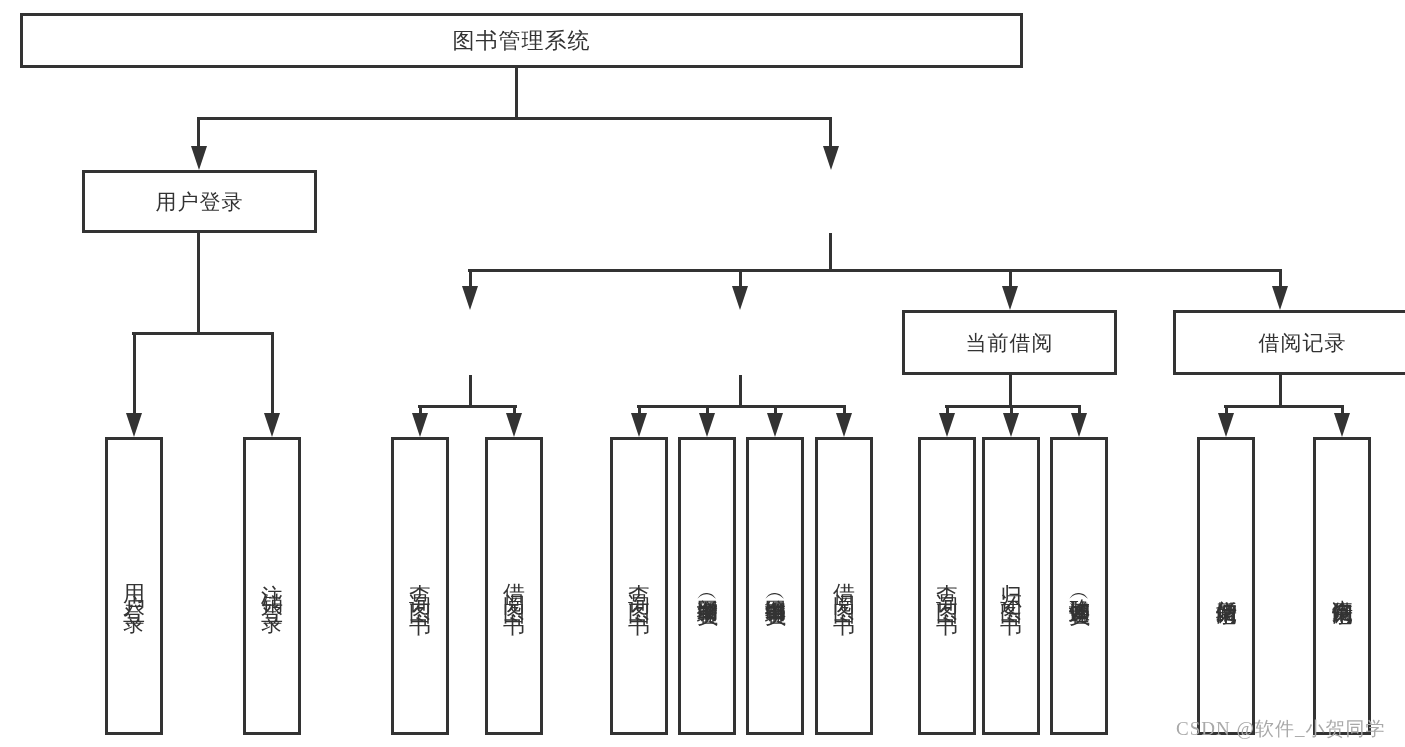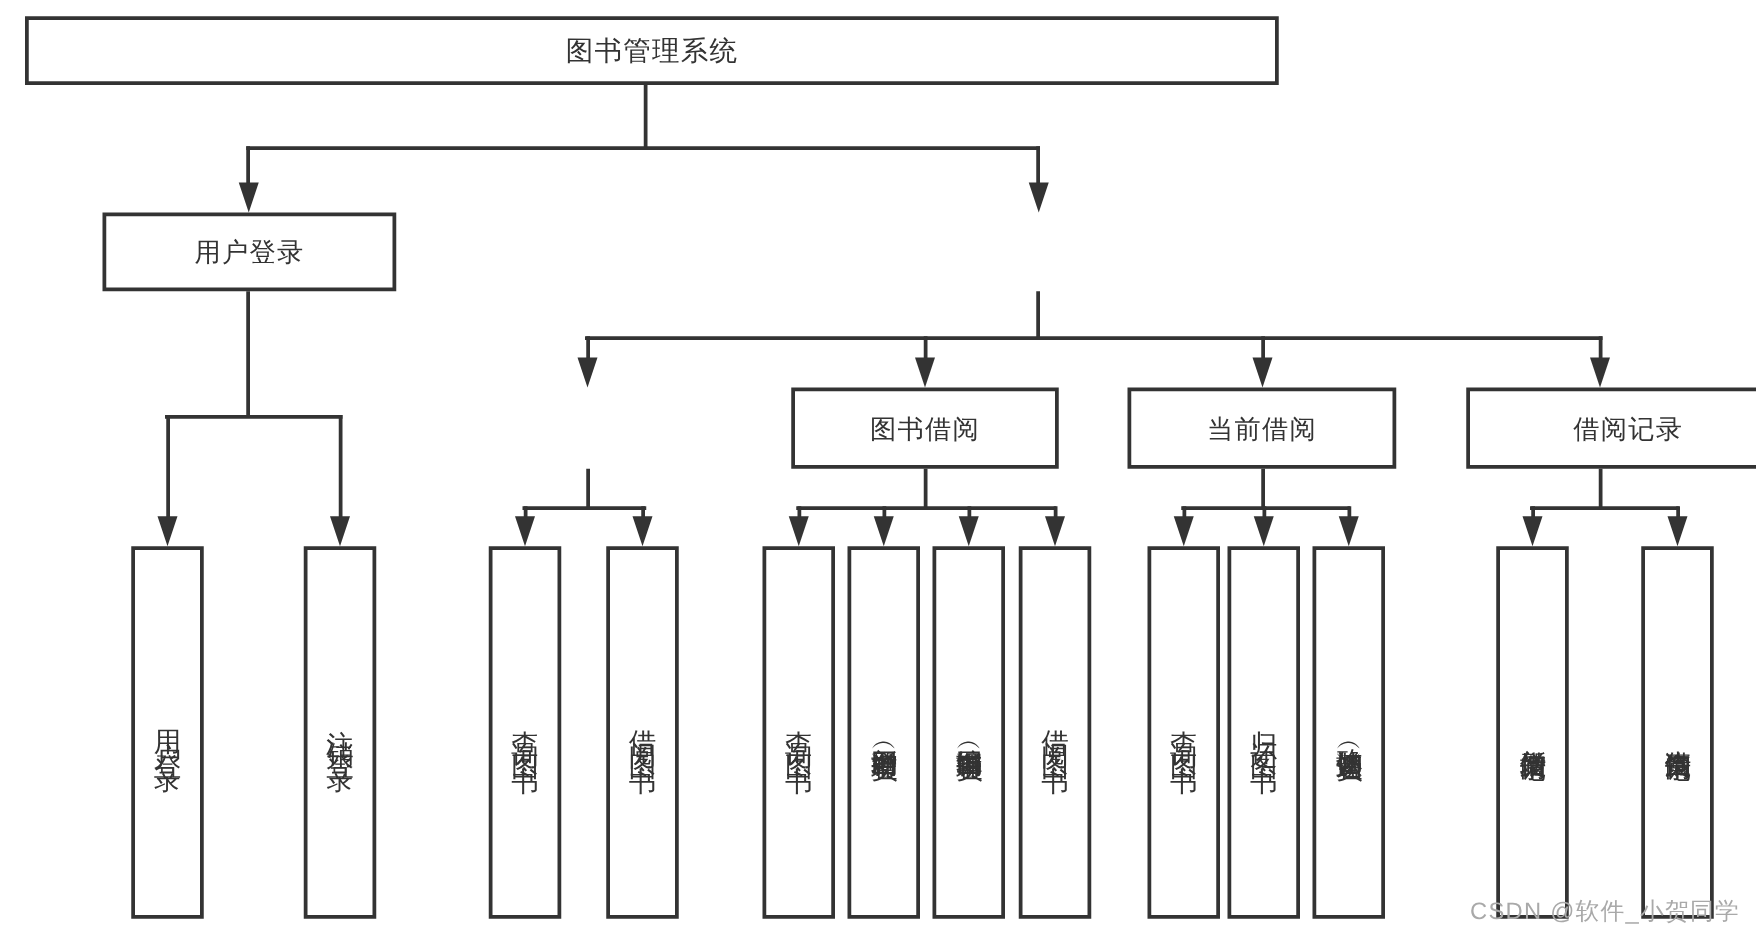--- a/index.html
+++ b/index.html
@@ -6,21 +6,21 @@
     --line:#333333;
     --text:#333333;
     --bg:#ffffff;
     --wm:#a9a9a9;
   }
   html,body{margin:0;padding:0;background:#fff;}
   #canvas{
     position:relative;
     width:1405px;height:747px;
     background:var(--bg);
-    font-family:Liberation Sans, sans-serif;
+    font-family:Liberation Serif, serif;
     color:var(--text);
     overflow:hidden;
   }
   .node{
     position:absolute;
     box-sizing:border-box;
     border:3px solid var(--line);
     background:#fff;
     display:flex;align-items:center;justify-content:center;
     font-size:21px;
@@ -67,21 +67,20 @@
 <body>
 
 <div id="canvas">
 
   <div class="node node--root" style="left:20px;top:13px;width:1003px;height:55px;">图书管理系统</div>
 
   <div class="node" style="left:82px;top:170px;width:235px;height:63px;">用户登录</div>
 
 
 
-  <div class="node" style="left:633px;top:310px;width:214px;height:65px;">图书借阅</div>
 
   <div class="node" style="left:902px;top:310px;width:215px;height:65px;">当前借阅</div>
 
   <div class="node" style="left:1173px;top:310px;width:259px;height:65px;">借阅记录</div>
 
   <div class="leaf" style="left:105px;">用户登录</div>
   <div class="leaf" style="left:243px;">注销登录</div>
 
   <div class="leaf" style="left:391px;">查询图书</div>
   <div class="leaf" style="left:485px;">借阅图书</div>

